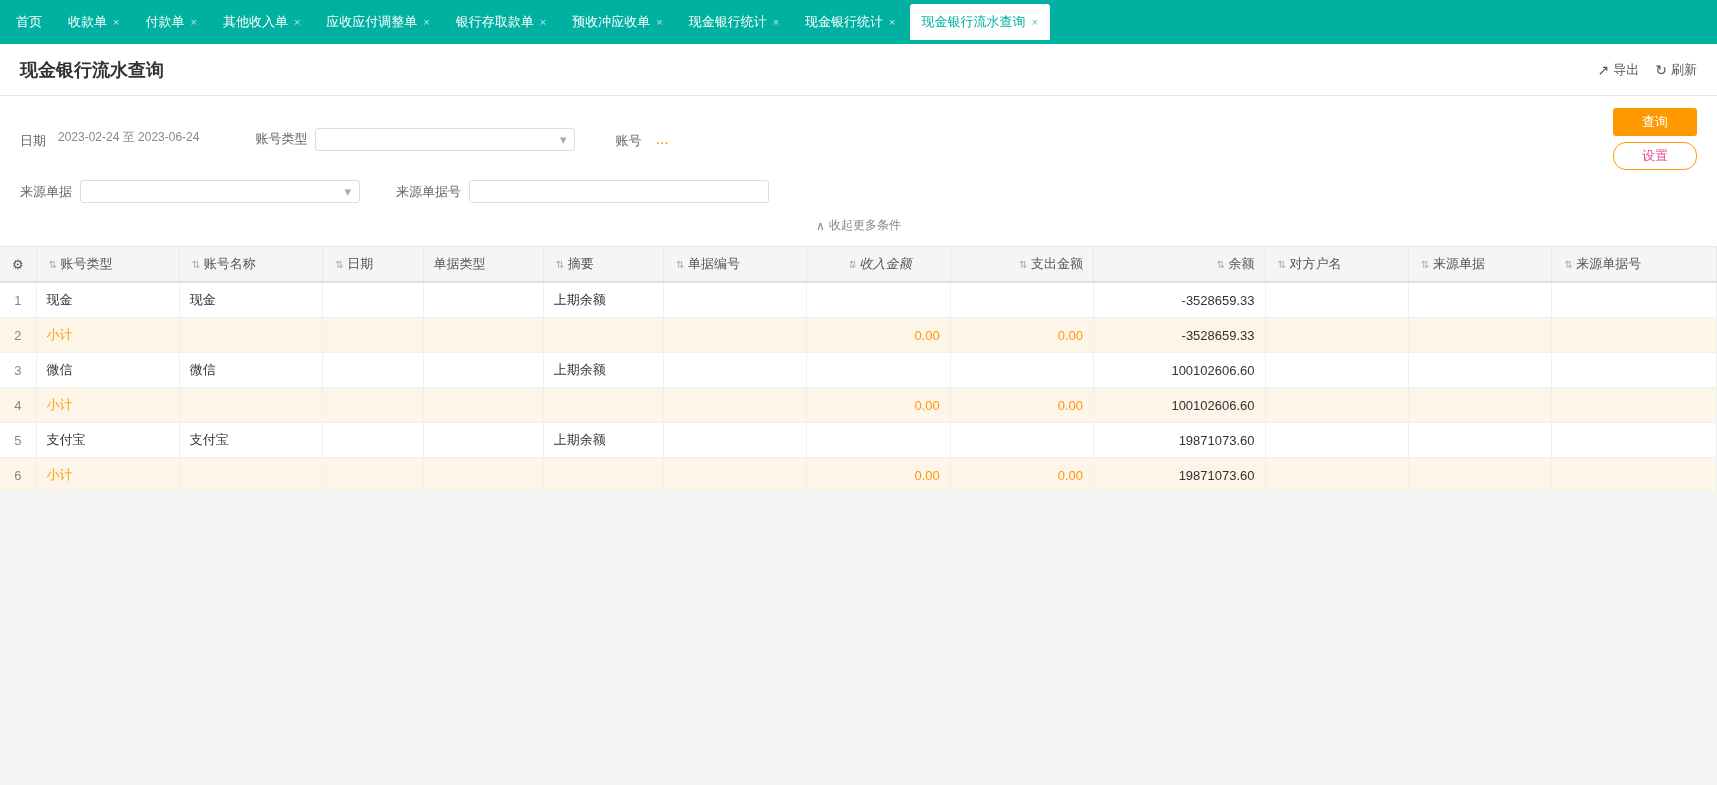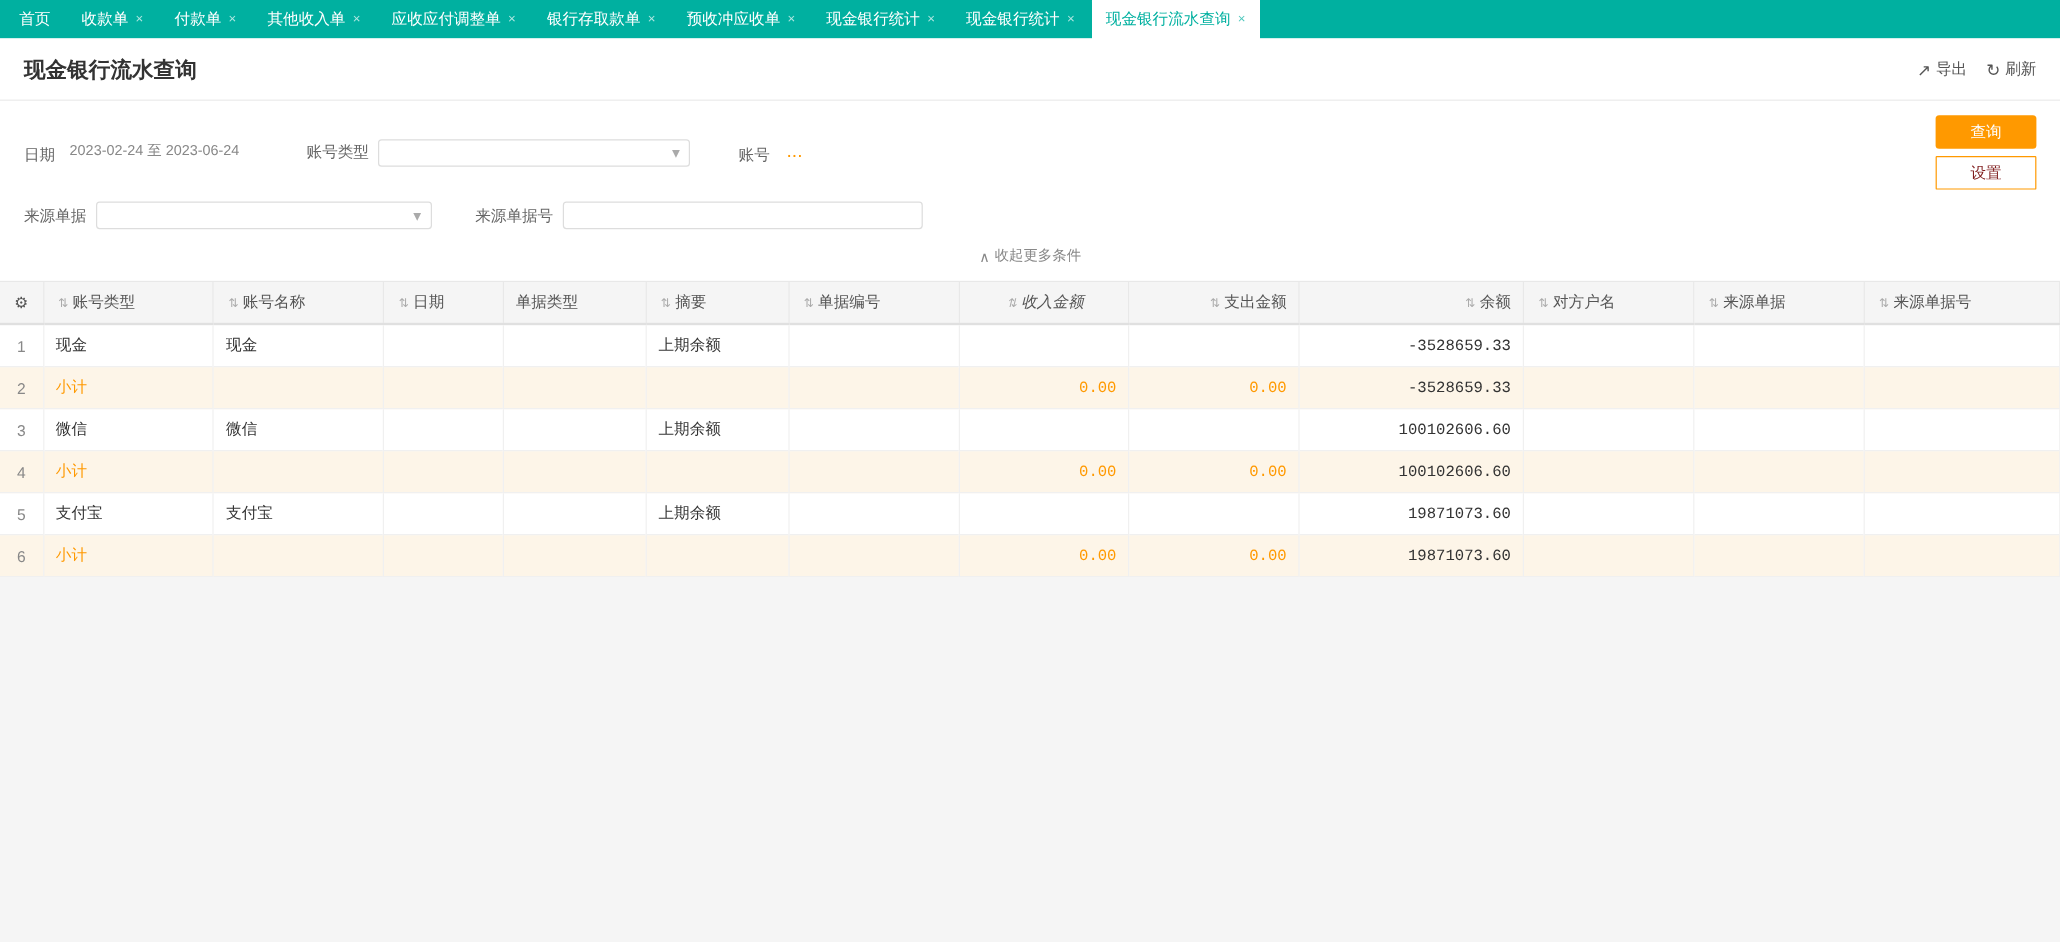--- a/index.html
+++ b/index.html
@@ -3,21 +3,21 @@
   <meta charset="utf-8">
   <style>
     * { box-sizing: border-box; margin: 0; padding: 0; }
     body { font-family: 'Microsoft YaHei', Arial, sans-serif; font-size: 13px; background: #f5f5f5; color: #333; }
 
     
     .top-nav {
       background: #00b0a0;
       display: flex;
       align-items: center;
-      height: 32px;
+      height: 44px;
       padding: 0 4px;
       gap: 2px;
     }
     .nav-item {
       color: #fff;
       padding: 0 12px;
       height: 36px;
       display: flex;
       align-items: center;
       cursor: pointer;
@@ -132,23 +132,23 @@
       background: #f90;
       color: #fff;
       border: none;
       border-radius: 3px;
       padding: 5px 0;
       cursor: pointer;
       font-size: 13px;
     }
     .settings-btn {
       background: #fff;
-      color: #7f1d1d;
+      color: #ec4899;
       border: 1px solid #f90;
-      border-radius: 1px;
+      border-radius: 13px;
       padding: 4px 28px;
       cursor: pointer;
       font-size: 13px;
     }
 
     .collapse-bar {
       display: flex;
       align-items: center;
       justify-content: center;
       padding: 4px 0;
@@ -191,21 +191,21 @@
     tbody tr.subtotal {
       background: #fdf5e8;
     }
     tbody td {
       padding: 8px 10px;
       white-space: nowrap;
       border-right: 1px solid #f0f0f0;
     }
     .row-num { color: #888; text-align: center; width: 30px; }
     .gear-col { width: 36px; text-align: center; }
-    .amount-right { text-align: right; font-family: Liberation Mono, monospace; }
+    .amount-right { text-align: right; }
     .date-row { display: flex; flex-direction: column; gap: 2px; }
   </style>
 </head>
 <body>
 
 <nav class="top-nav">
   <div class="nav-item home">
     <span>首页</span>
   </div>
   <div class="nav-item">

